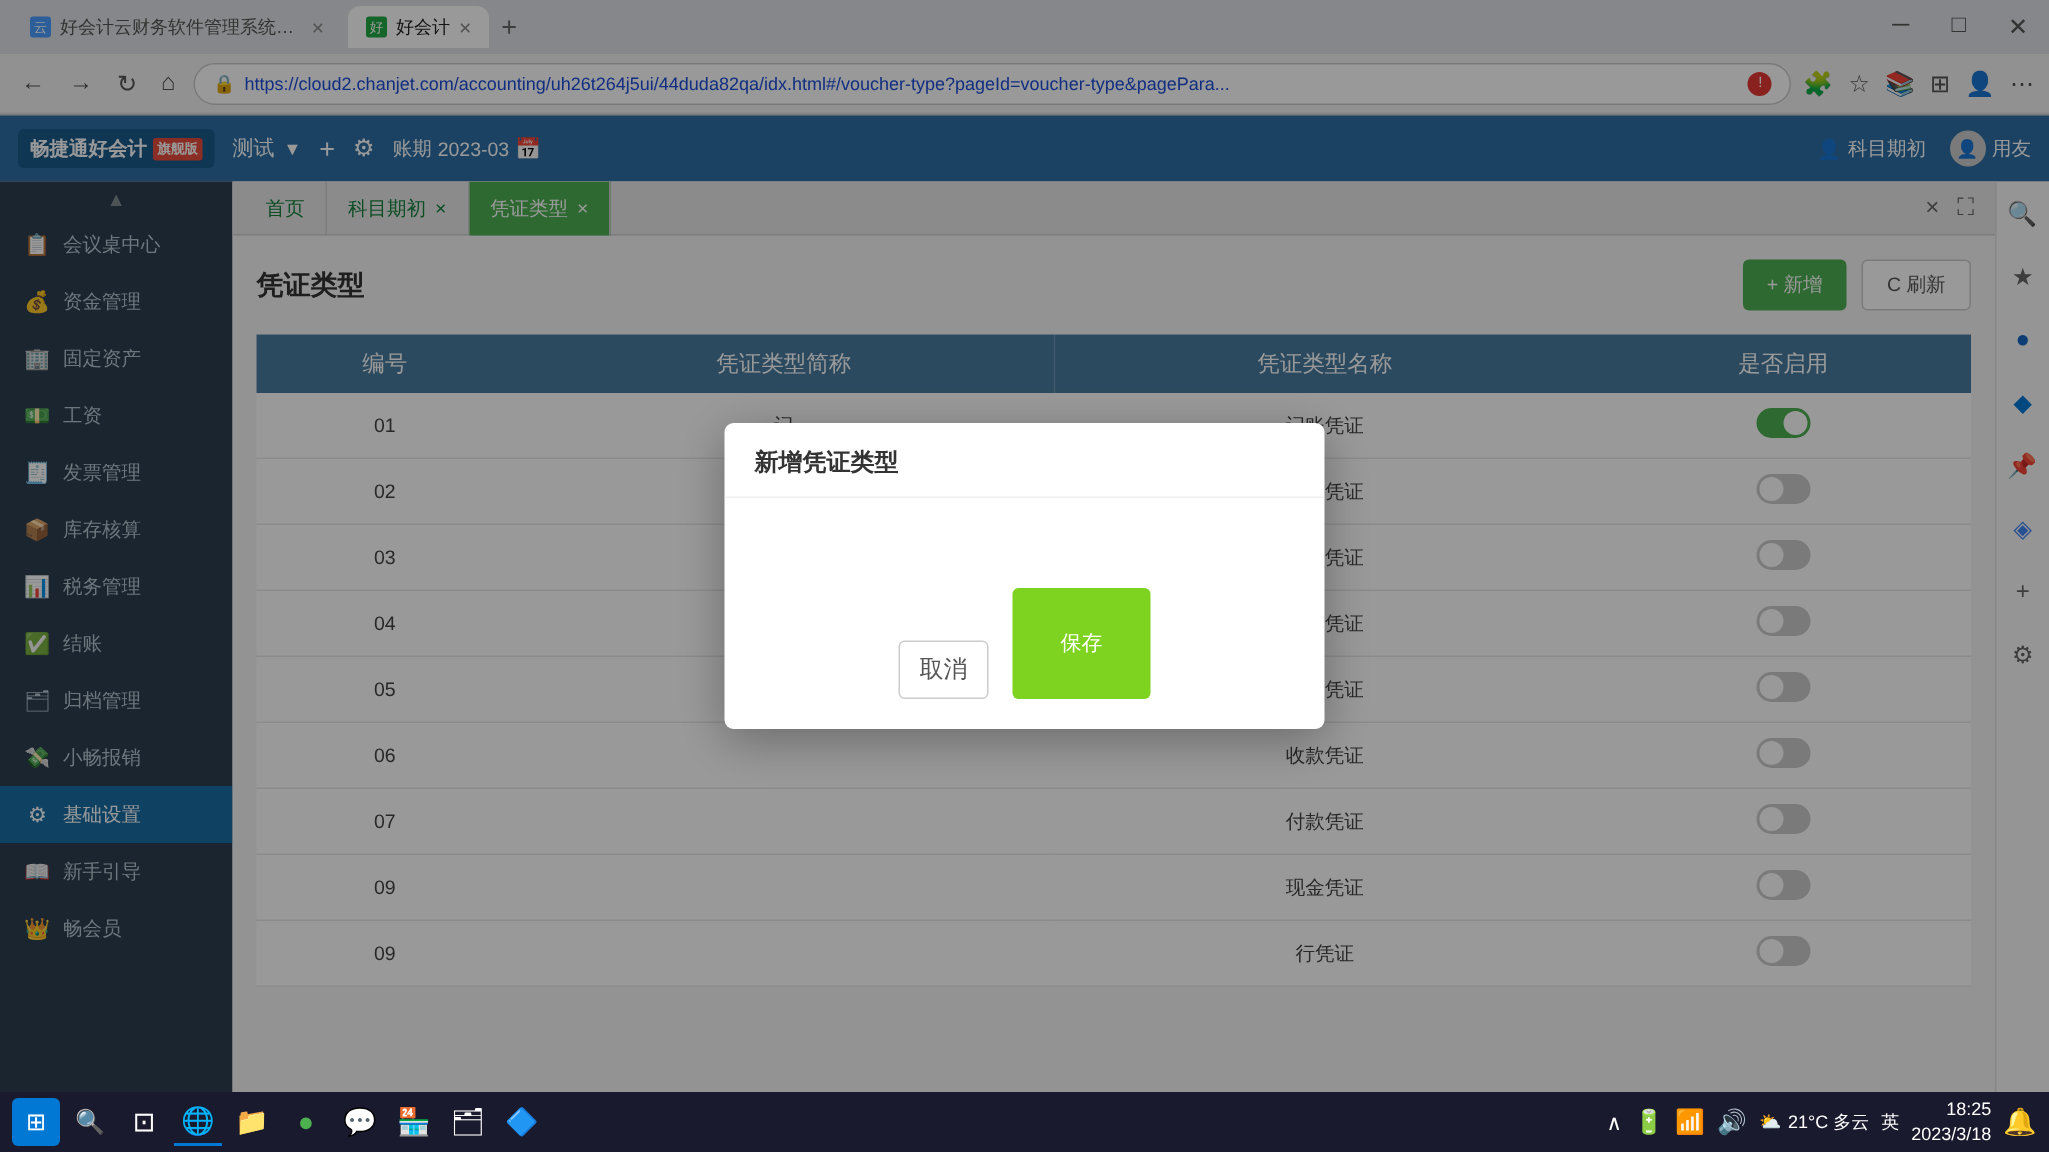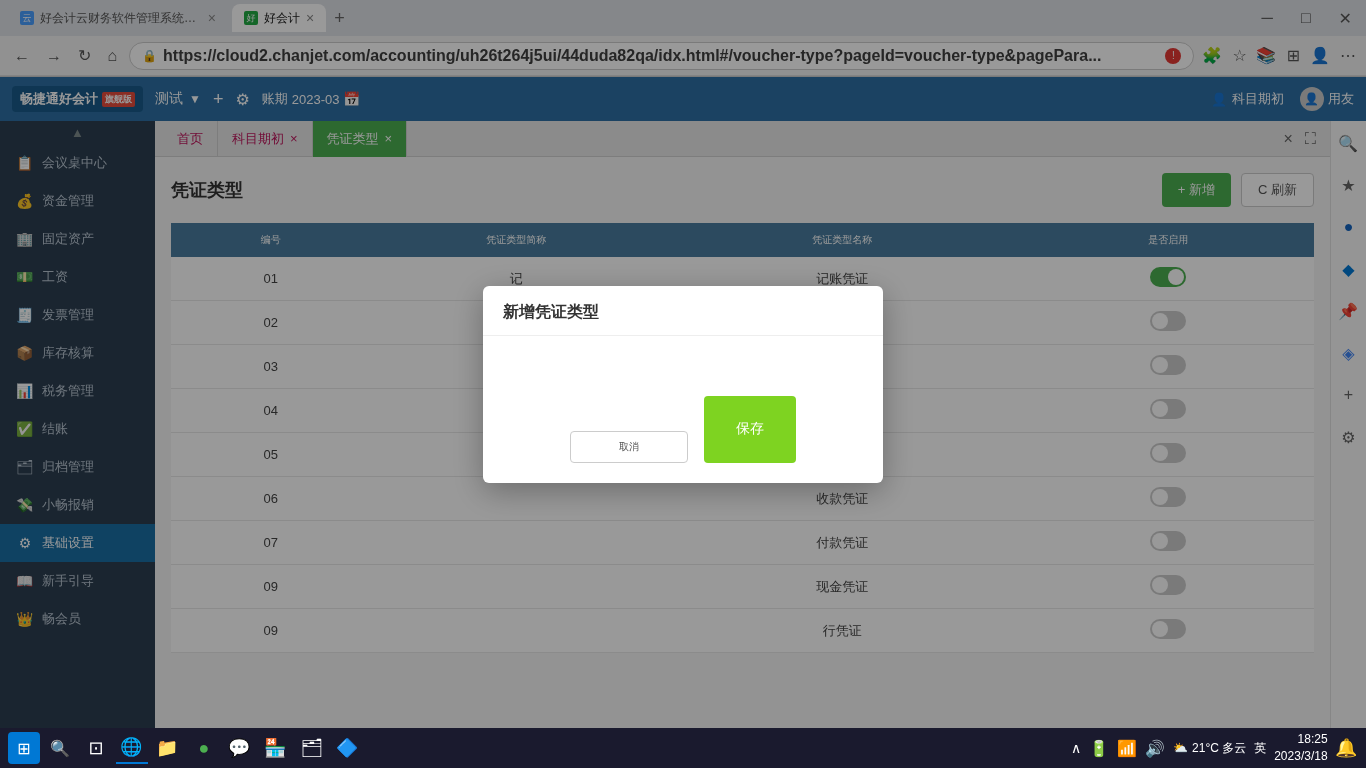--- a/index.html
+++ b/index.html
@@ -14,21 +14,21 @@
     .browser-tab .tab-title { overflow: hidden; text-overflow: ellipsis; white-space: nowrap; flex: 1; }
     .browser-tab .tab-close { font-size: 14px; color: #888; cursor: pointer; flex-shrink: 0; }
     .tab-new-btn { font-size: 18px; color: #666; cursor: pointer; padding: 0 4px; }
     .tab-bar-controls { margin-left: auto; display: flex; gap: 16px; font-size: 16px; color: #555; }
     .win-btn { padding: 0 6px; cursor: pointer; }
 
     .address-bar { display: flex; align-items: center; height: 40px; padding: 0 10px; gap: 8px; background: #f2f2f2; border-bottom: 1px solid #ddd; }
     .nav-btn { font-size: 16px; color: #555; cursor: pointer; padding: 2px 4px; }
     .url-box { flex: 1; display: flex; align-items: center; background: #fff; border: 1px solid #ccc; border-radius: 16px; height: 28px; padding: 0 12px; gap: 6px; }
     .url-box .lock-icon { font-size: 12px; color: #666; }
-    .url-text { font-size: 16px; color: #404040; flex: 1; font-weight: bold; }
+    .url-text { font-size: 12px; color: #1d4ed8; flex: 1; }
     .url-box .warn-badge { background: #e53935; color: white; border-radius: 50%; width: 16px; height: 16px; font-size: 10px; display: flex; align-items: center; justify-content: center; }
     .browser-actions { display: flex; gap: 10px; font-size: 16px; color: #555; }
     .browser-action-btn { cursor: pointer; }
 
     
     .app-header { background: #2d6fa4; height: 44px; display: flex; align-items: center; padding: 0 12px; gap: 12px; }
     .app-logo { background: #1a5a8a; border-radius: 4px; padding: 4px 8px; color: white; font-size: 13px; font-weight: bold; display: flex; align-items: center; gap: 4px; }
     .logo-sub { font-size: 9px; background: #e74c3c; border-radius: 2px; padding: 1px 3px; }
     .company-selector { display: flex; align-items: center; gap: 6px; color: white; font-size: 14px; cursor: pointer; }
     .company-arrow { font-size: 12px; }
@@ -50,38 +50,38 @@
     .sidebar-item.active { color: white; background: #1a6fa4; }
     .sidebar-item .item-icon { font-size: 14px; width: 18px; text-align: center; }
     .sidebar-collapse-btn { padding: 8px 16px; color: #7f8c8d; font-size: 12px; cursor: pointer; display: flex; align-items: center; gap: 4px; border-top: 1px solid #3d5166; margin-top: auto; }
     .sidebar-scroll-arrow { text-align: center; color: #7f8c8d; padding: 4px; cursor: pointer; }
 
     
     .content-area { flex: 1; display: flex; flex-direction: column; background: #f5f5f5; overflow: hidden; }
 
     
     .content-tabs { display: flex; align-items: center; background: #e8e8e8; border-bottom: 1px solid #d0d0d0; height: 36px; padding: 0 8px; }
-    .content-tab { display: flex; align-items: center; gap: 6px; padding: 0 14px; height: 36px; cursor: pointer; font-size: 13px; color: #be185d; border-right: 1px solid #d0d0d0; }
+    .content-tab { display: flex; align-items: center; gap: 6px; padding: 0 14px; height: 36px; cursor: pointer; font-size: 13px; color: #15803d; border-right: 1px solid #d0d0d0; }
     .content-tab.active { background: #4caf50; color: white; }
     .content-tab .tab-close-x { font-size: 13px; cursor: pointer; }
     .tab-expand-btn { margin-left: auto; font-size: 16px; color: #666; cursor: pointer; padding: 0 6px; }
     .tab-fullscreen-btn { font-size: 16px; color: #666; cursor: pointer; padding: 0 6px; }
 
     
     .page-content { flex: 1; padding: 16px; overflow: auto; position: relative; }
     .page-title-row { display: flex; align-items: center; justify-content: space-between; margin-bottom: 16px; }
     .page-title { font-size: 18px; font-weight: bold; color: #333; }
     .page-actions { display: flex; gap: 10px; }
     .btn-primary { background: #4caf50; color: white; border: none; border-radius: 4px; padding: 7px 16px; font-size: 13px; cursor: pointer; display: flex; align-items: center; gap: 4px; }
     .btn-refresh { background: white; color: #555; border: 1px solid #ccc; border-radius: 4px; padding: 7px 16px; font-size: 13px; cursor: pointer; display: flex; align-items: center; gap: 4px; }
 
     
     .data-table { width: 100%; border-collapse: collapse; background: white; }
     .data-table thead tr { background: #4a7c9e; color: white; }
-    .data-table thead th { padding: 10px 4px; font-size: 10px; font-weight: normal; text-align: center; }
+    .data-table thead th { padding: 10px 4px; font-size: 15px; font-weight: normal; text-align: center; }
     .data-table tbody tr { border-bottom: 1px solid #e8e8e8; }
     .data-table tbody td { padding: 10px 16px; font-size: 13px; text-align: center; color: #444; }
 
     
     .toggle { display: inline-block; width: 36px; height: 20px; border-radius: 10px; cursor: pointer; position: relative; }
     .toggle.on { background: #4caf50; }
     .toggle.off { background: #ccc; }
     .toggle::after { content: ''; position: absolute; top: 2px; width: 16px; height: 16px; border-radius: 50%; background: white; transition: left 0.2s; }
     .toggle.on::after { left: 18px; }
     .toggle.off::after { left: 2px; }
@@ -94,21 +94,21 @@
     .modal-overlay { position: fixed; top: 0; left: 0; width: 100%; height: 100%; background: rgba(0,0,0,0.4); z-index: 100; display: flex; align-items: center; justify-content: center; }
     .modal { background: white; border-radius: 6px; width: 400px; box-shadow: 0 8px 32px rgba(0,0,0,0.3); overflow: hidden; }
     .modal-header { padding: 16px 20px 12px; font-size: 16px; font-weight: bold; color: #333; border-bottom: 1px solid #eee; }
     .modal-body { padding: 24px 20px; }
     .form-row { display: flex; align-items: center; margin-bottom: 20px; }
     .form-label { width: 90px; font-size: 13px; color: #333; text-align: right; padding-right: 10px; flex-shrink: 0; }
     .form-required { color: #e53935; margin-right: 4px; }
     .form-input { flex: 1; border: none; border-bottom: 1px solid #ccc; padding: 4px 0; font-size: 13px; color: #333; outline: none; }
     .form-input::placeholder { color: #aaa; }
     .modal-footer { display: flex; justify-content: center; gap: 16px; padding: 12px 20px 20px; }
-    .btn-cancel { background: white; color: #555; border: 1px solid #ccc; border-radius: 4px; padding: 8px 48px; font-size: 10px; cursor: pointer; margin-top: 35px; }
+    .btn-cancel { background: white; color: #555; border: 1px solid #ccc; border-radius: 4px; padding: 8px 13px; font-size: 16px; cursor: pointer; margin-top: 35px; }
     .btn-save { background: #7ed321; color: white; border: none; border-radius: 4px; padding: 8px 32px; font-size: 14px; cursor: pointer; }
 
     
     .taskbar { position: fixed; bottom: 0; left: 0; width: 1366px; height: 40px; background: #1a1a2e; display: flex; align-items: center; padding: 0 8px; gap: 4px; z-index: 200; }
     .taskbar-start { width: 32px; height: 32px; background: #0078d4; border-radius: 4px; display: flex; align-items: center; justify-content: center; color: white; font-size: 16px; cursor: pointer; }
     .taskbar-search { width: 32px; height: 32px; display: flex; align-items: center; justify-content: center; color: white; font-size: 16px; cursor: pointer; }
     .taskbar-icon { width: 32px; height: 32px; display: flex; align-items: center; justify-content: center; color: white; font-size: 18px; cursor: pointer; }
     .taskbar-running { border-bottom: 2px solid #0078d4; }
     .taskbar-right { margin-left: auto; display: flex; align-items: center; gap: 8px; color: white; font-size: 12px; }
     .taskbar-time { text-align: right; line-height: 1.4; }

